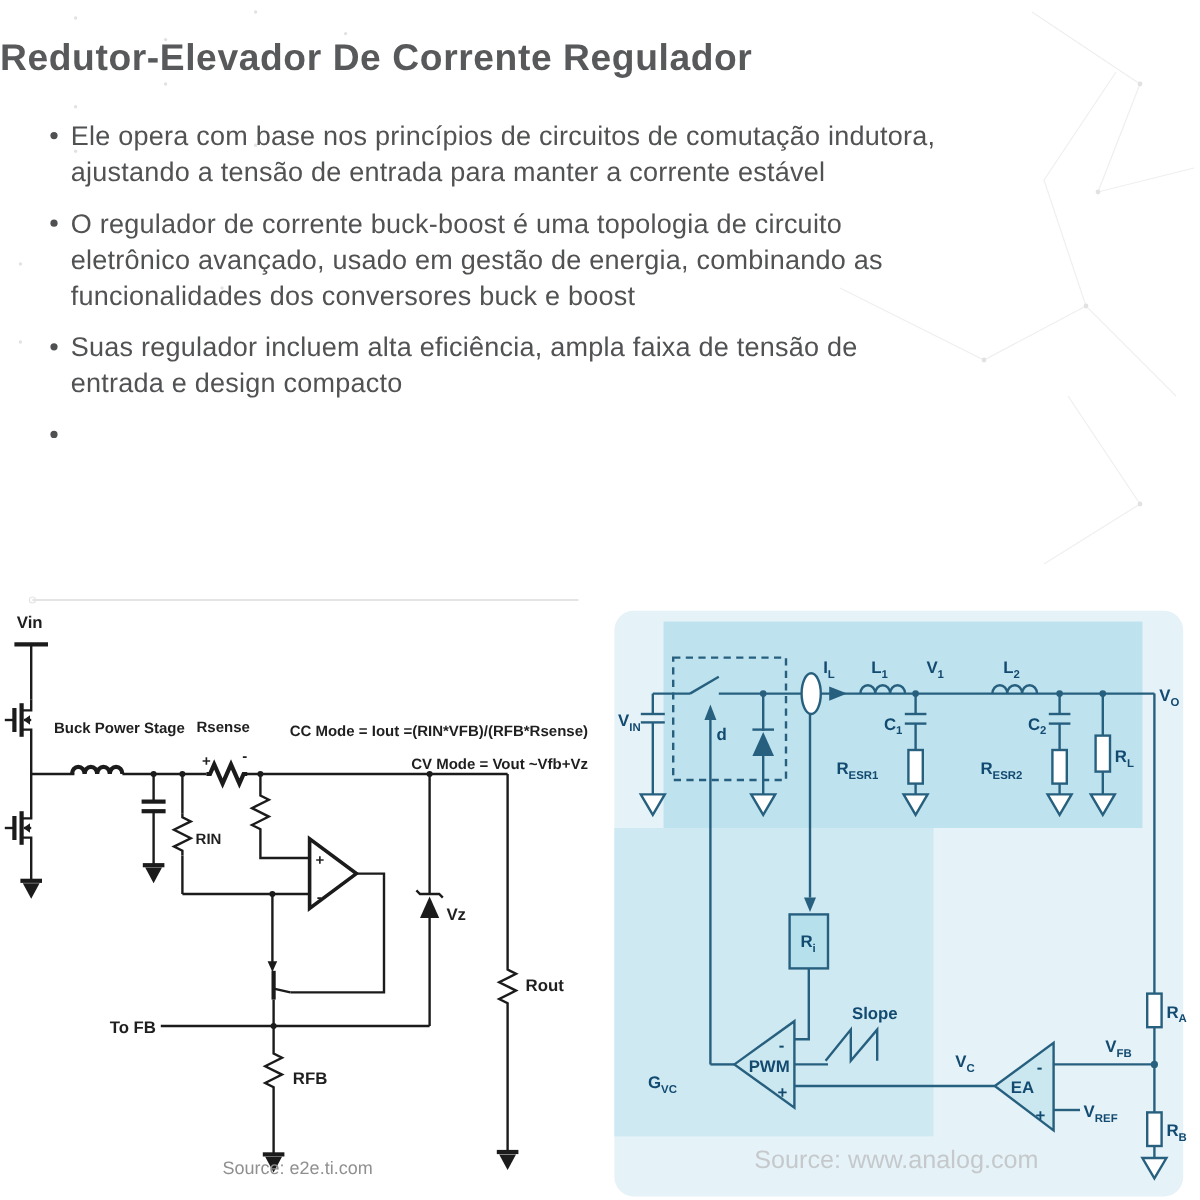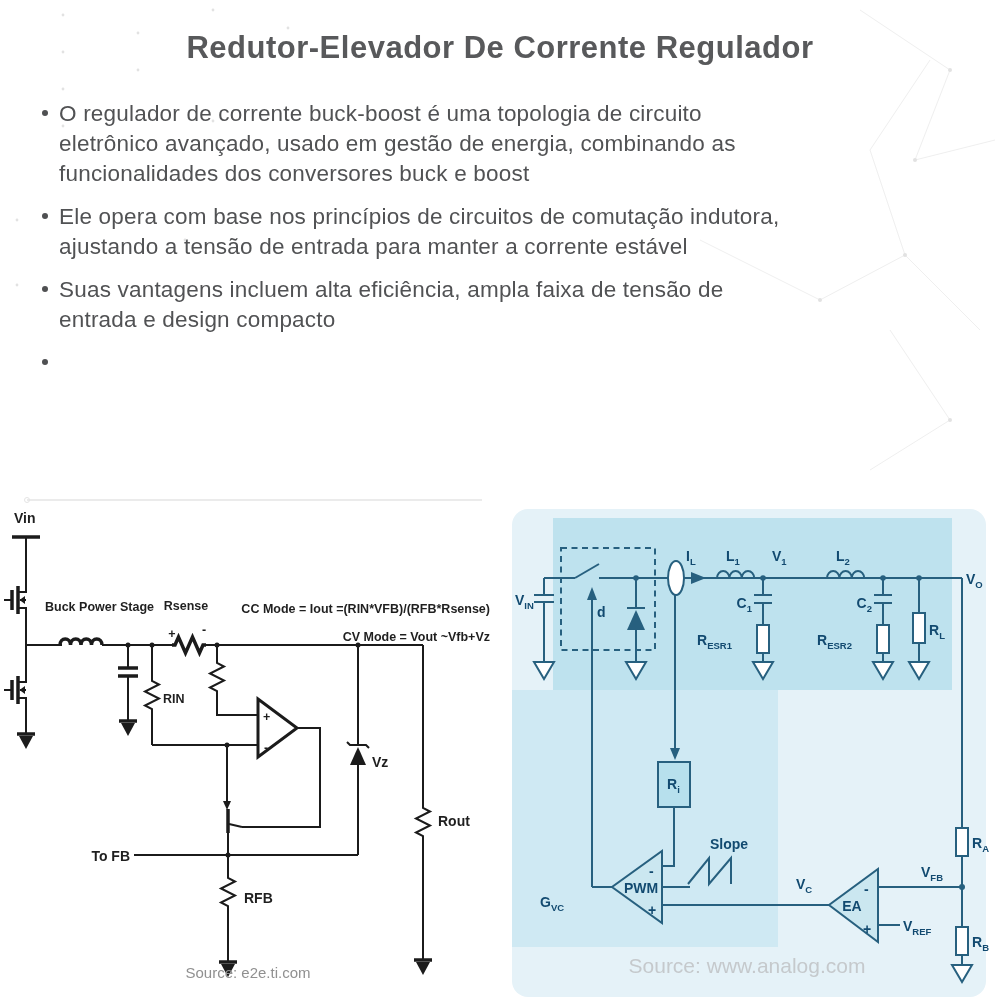--- a/index.html
+++ b/index.html
@@ -1,19 +1,19 @@
 <!DOCTYPE html>
 <html><head>
 <meta charset="utf-8">
 <style>
   html,body{margin:0;padding:0;}
   body{width:1000px;height:1000px;position:relative;background:#ffffff;
        font-family:"Liberation Sans",sans-serif;overflow:hidden;}
   .bg-decor{position:absolute;left:0;top:0;width:1000px;height:1000px;pointer-events:none;}
-  .page-title{position:absolute;top:30px;left:0;width:1000px;text-align:center;
+  .page-title{position:absolute;top:30px;left:0;width:1000px;text-align:left;
       font-size:31px;font-weight:700;letter-spacing:.5px;color:#58595b;}
   .bullets{position:absolute;top:99px;left:42px;width:910px;}
   .bullet-item{display:flex;margin-bottom:13px;}
   .bullet-dot{flex:0 0 auto;width:6px;height:6px;border-radius:50%;background:#4f5052;
       margin:11px 11px 0 0;}
   .bullet-text{font-size:22.5px;line-height:30px;color:#515254;white-space:pre-line;
       letter-spacing:.2px;}
   .diagram{position:absolute;}
   #left-diagram{left:0;top:495px;}
   #right-diagram{left:500px;top:495px;}
@@ -62,32 +62,32 @@
       <circle cx="17" cy="285" r="1.4"></circle>
     <circle cx="185" cy="240" r="1.4"></circle>
   </g>
 </svg>
 
 <div class="page-title">Redutor-Elevador De Corrente Regulador</div>
 
 <div class="bullets">
   <div class="bullet-item">
     <span class="bullet-dot"></span>
+    <span class="bullet-text">Ele opera com base nos princípios de circuitos de comutação indutora,
+ajustando a tensão de entrada para manter a corrente estável</span>
+  </div>
+  <div class="bullet-item">
+    <span class="bullet-dot"></span>
     <span class="bullet-text">O regulador de corrente buck-boost é uma topologia de circuito
 eletrônico avançado, usado em gestão de energia, combinando as
 funcionalidades dos conversores buck e boost</span>
   </div>
   <div class="bullet-item">
     <span class="bullet-dot"></span>
-    <span class="bullet-text">Ele opera com base nos princípios de circuitos de comutação indutora,
-ajustando a tensão de entrada para manter a corrente estável</span>
-  </div>
-  <div class="bullet-item">
-    <span class="bullet-dot"></span>
-    <span class="bullet-text">Suas vantagens incluem alta eficiência, ampla faixa de tensão de
+    <span class="bullet-text">Suas regulador incluem alta eficiência, ampla faixa de tensão de
 entrada e design compacto</span>
   </div>
   <div class="bullet-item">
     <span class="bullet-dot"></span>
   </div>
 </div>
 
 <svg id="left-diagram" class="diagram" width="500" height="505" viewBox="0 0 500 505">
   <g>
     <line x1="27" y1="5" x2="482" y2="5" stroke="#e4e4e4" stroke-width="1.5"></line>

